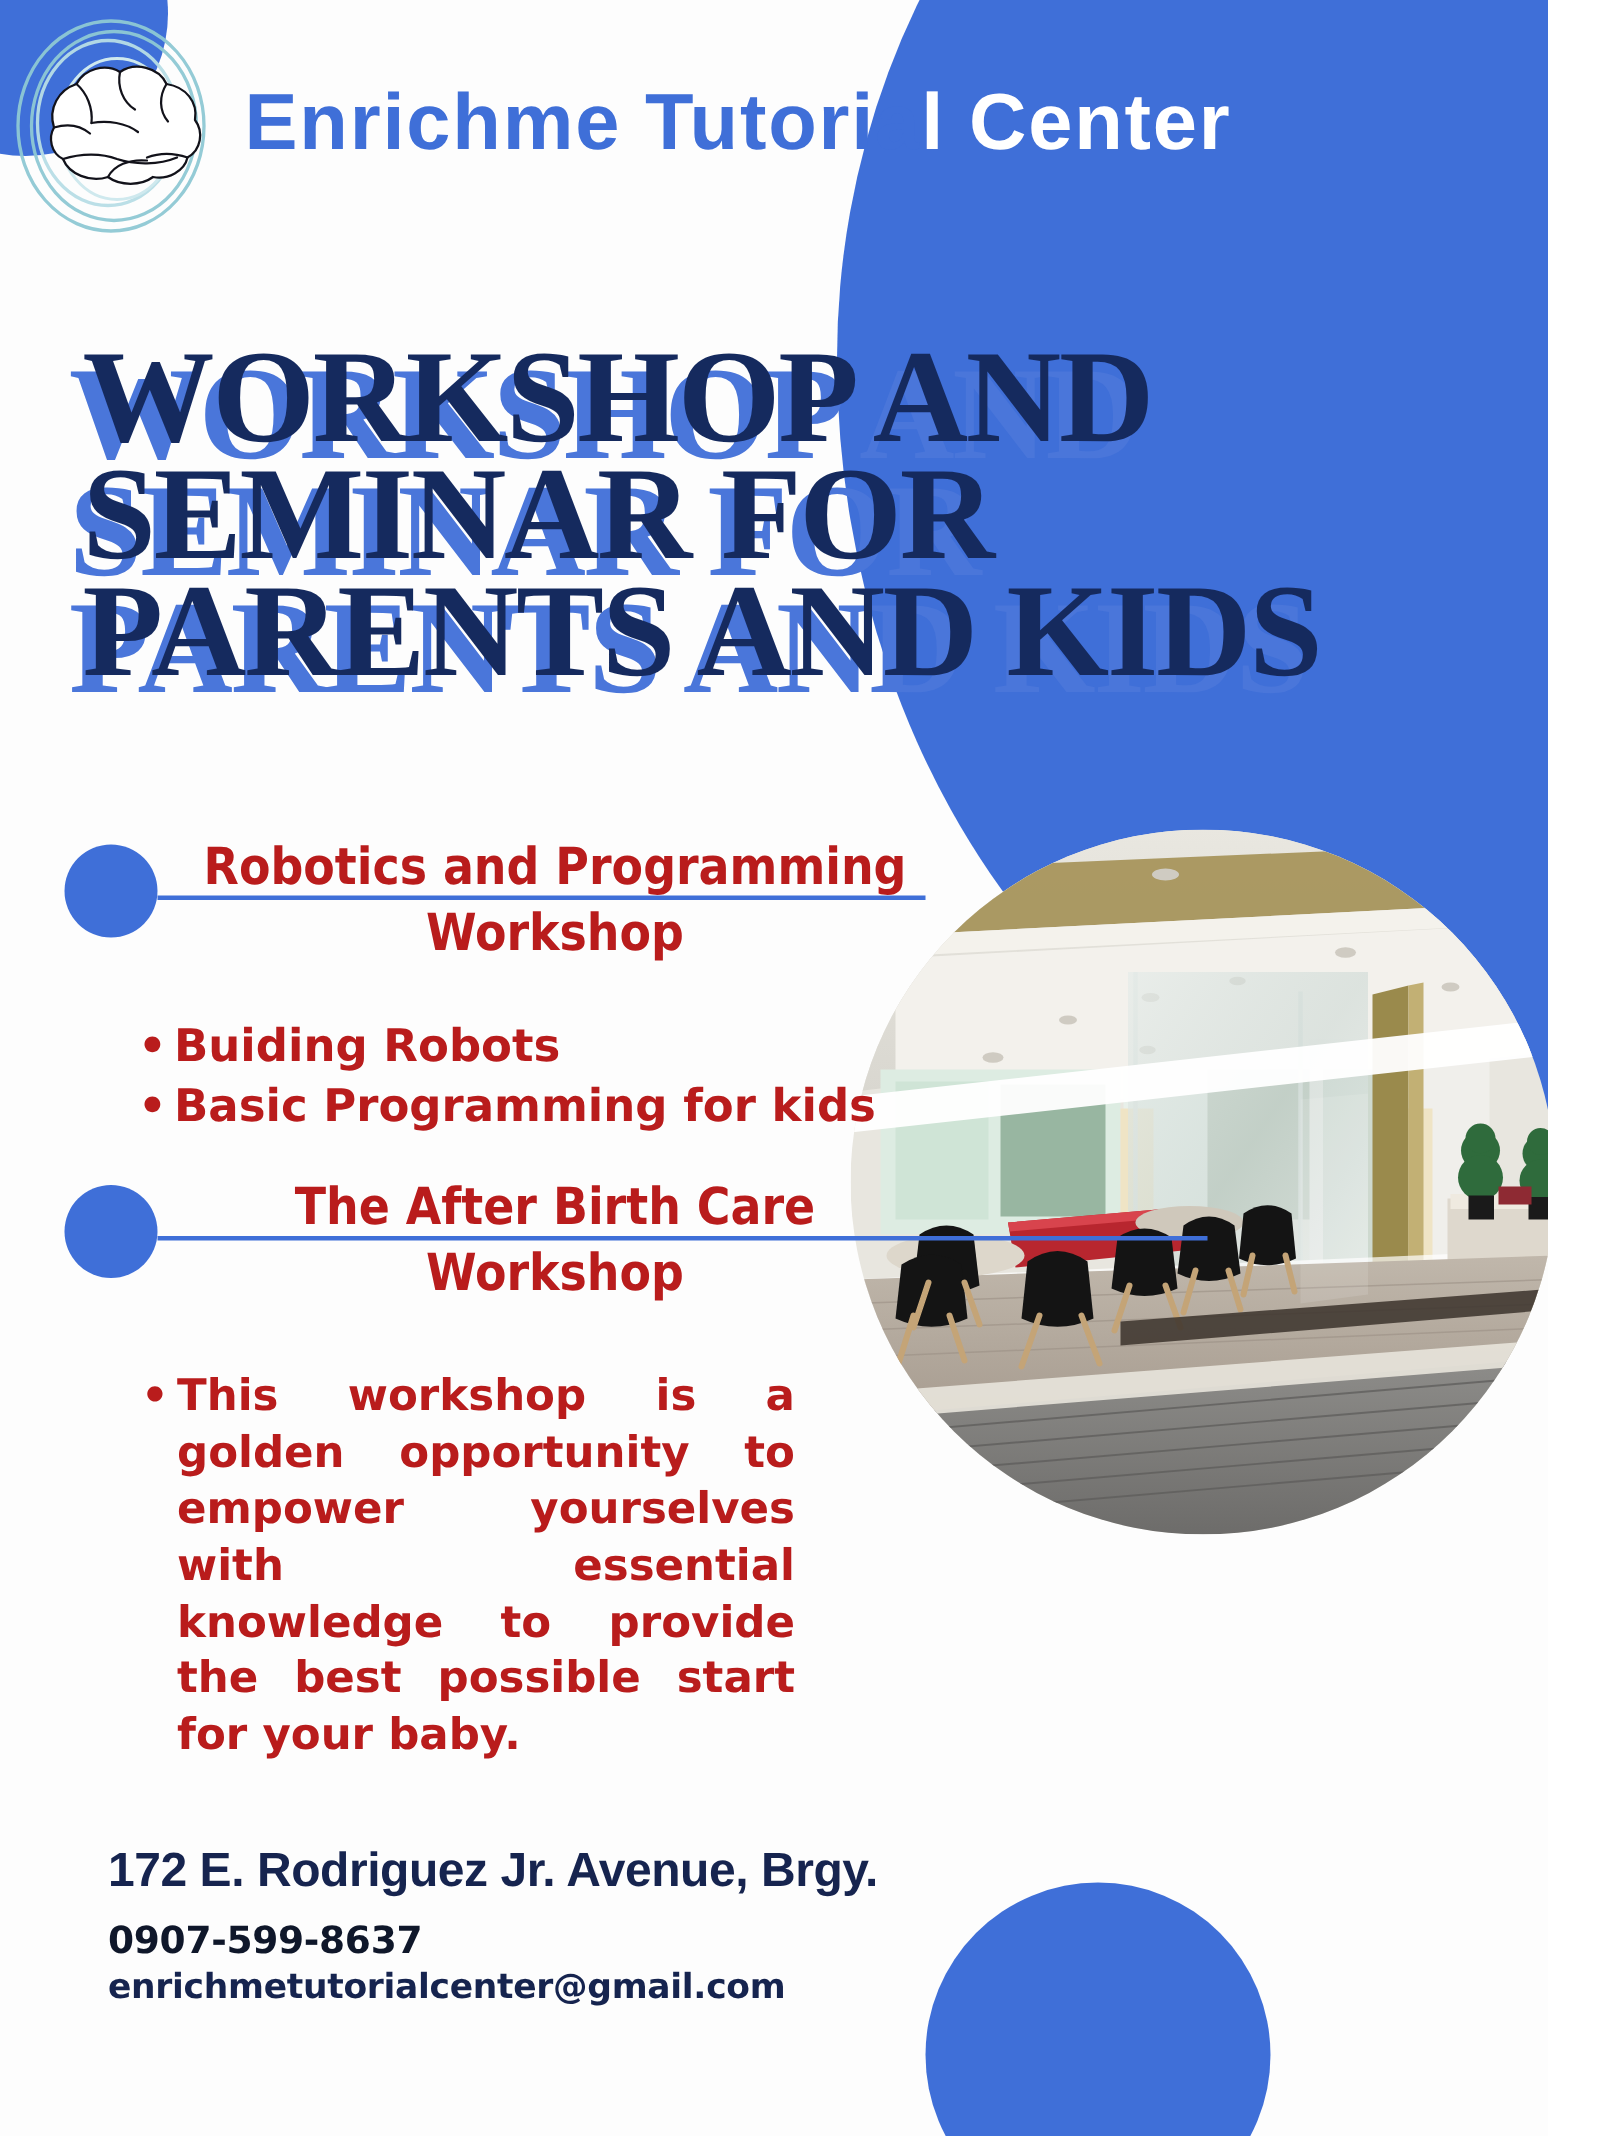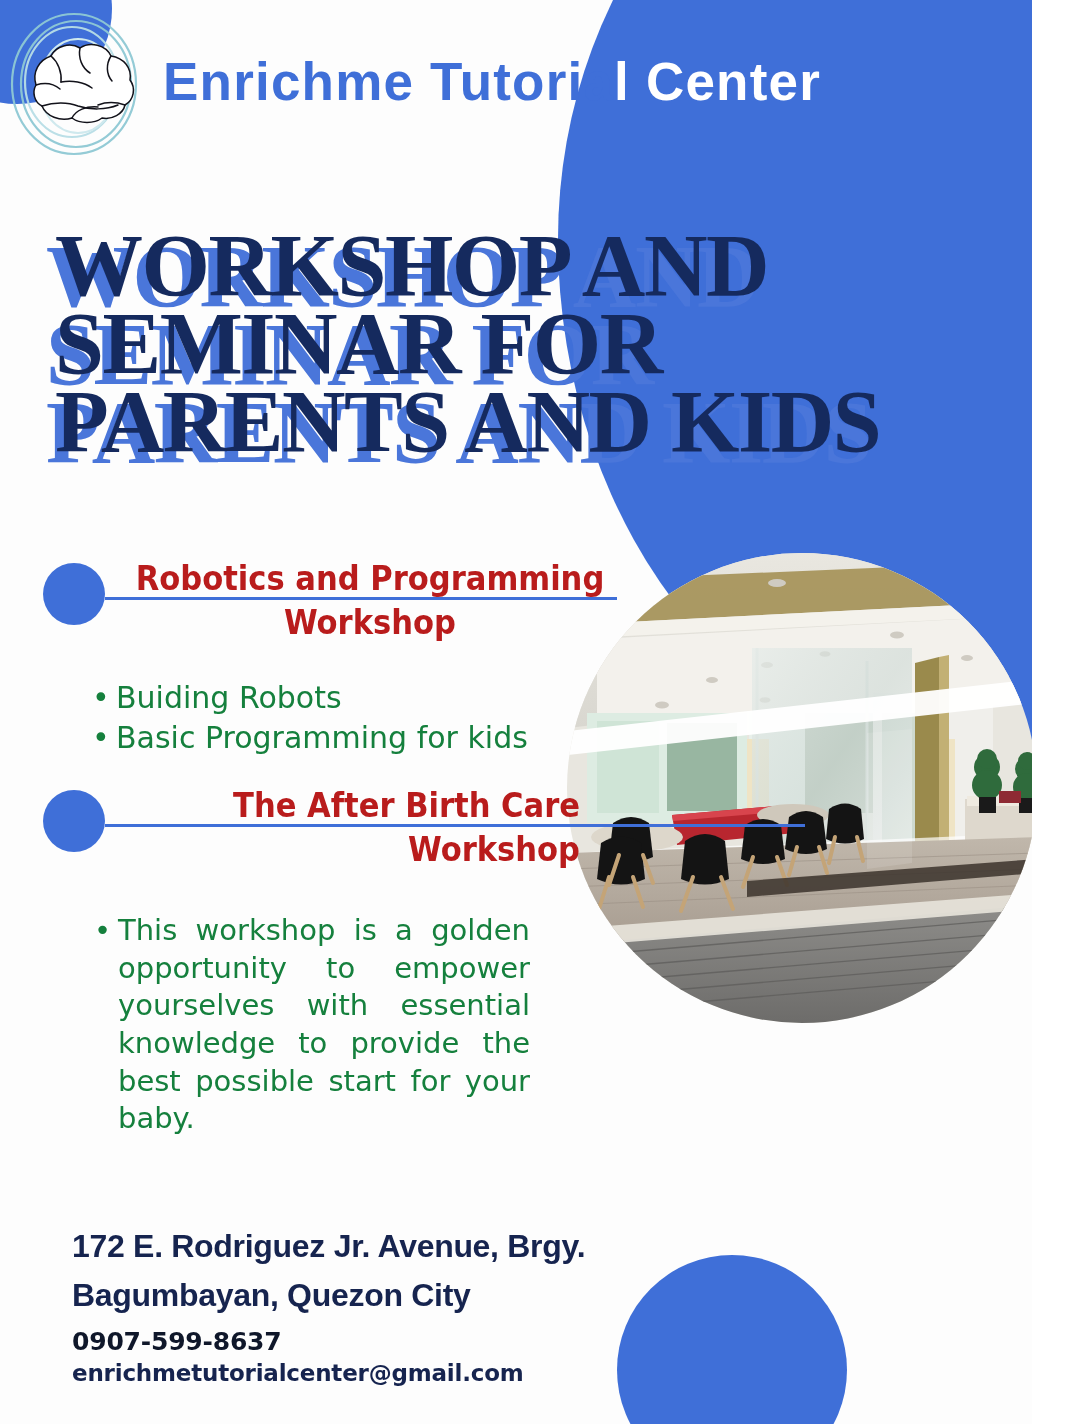--- a/index.html
+++ b/index.html
@@ -137,23 +137,23 @@
     font-stretch: condensed;
     font-size: 34px;
     line-height: 1.30;
     letter-spacing: 0px;
     z-index: 8;
   }
 
   
   .bullets {
     position: absolute;
-    color: #15803d;
+    color: #b91c1c;
     font-family: "DejaVu Sans", sans-serif;
-    font-weight: 400;
+    font-weight: 700;
     z-index: 8;
   }
   .bullets li { list-style: none; position: relative; }
   .bullets li::before {
     content: "•";
     position: absolute;
     left: -24px;
     top: 0;
   }
   .list-simple { font-size: 30px; line-height: 1.34; }
@@ -402,26 +402,25 @@
   <div class="sec-rule" style="left:105px; top:597px; width:512px;"></div>
   <div class="sec-heading" style="left:130px; top:556px; width:480px;">Robotics and Programming Workshop</div>
 
   <ul class="bullets list-simple" style="left:116px; top:678px; width:470px;">
     <li>Buiding Robots</li>
     <li>Basic Programming for kids</li>
   </ul>
 
   <div class="sec-dot" style="left:43px; top:790px;"></div>
   <div class="sec-rule" style="left:105px; top:824px; width:700px;"></div>
-  <div class="sec-heading" style="left:160px; top:783px; width:420px;text-align:right;">The After Birth Care Workshop</div>
+  <div class="sec-heading" style="left:160px; top:783px; width:420px;">The After Birth Care Workshop</div>
 
   <ul class="bullets list-para" style="left:118px; top:912px; width:412px;">
     <li>This workshop is a golden opportunity to empower yourselves with essential knowledge to provide the best possible start for your baby.</li>
   </ul>
 
   <div class="footer">
     <div class="f-addr">172 E. Rodriguez Jr. Avenue, Brgy.</div>
-    <div class="f-addr">Bagumbayan, Quezon City</div>
     <div class="f-phone">0907-599-8637</div>
     <div class="f-email">enrichmetutorialcenter@gmail.com</div>
   </div>
 
 </div>
 
 </body></html>

